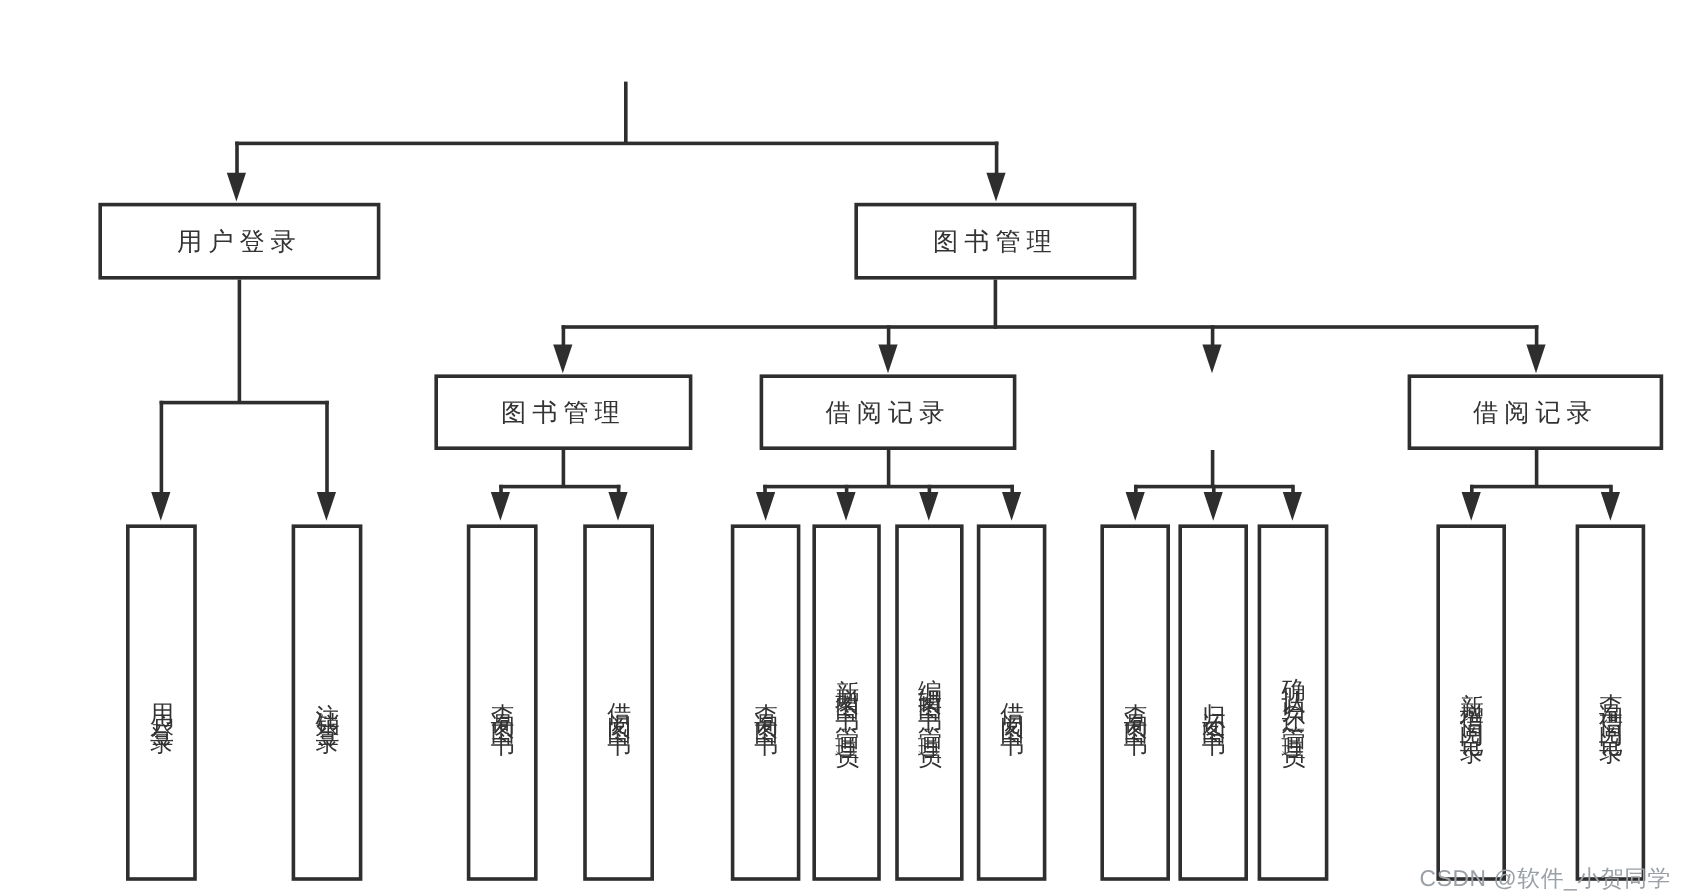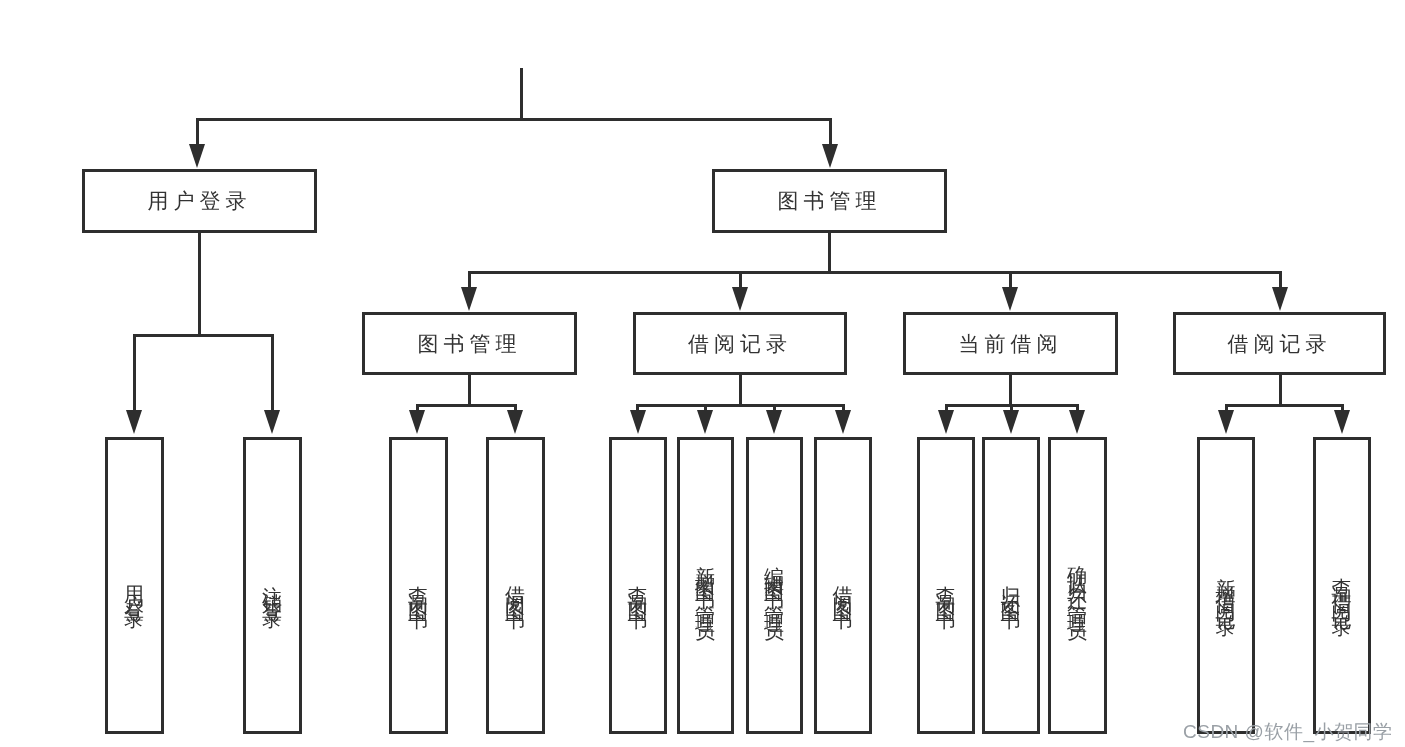--- a/index.html
+++ b/index.html
@@ -70,23 +70,20 @@
   <div class="vl" style="left:1009px;top:271px;height:17px;"></div>
   <div class="arrow" style="left:1002px;top:287px;"></div>
   <div class="vl" style="left:1279px;top:271px;height:17px;"></div>
   <div class="arrow" style="left:1272px;top:287px;"></div>
 
   <div class="node lvl" style="left:362px;top:312px;width:215px;height:63px;">
     <span>图书管理</span>
   </div>
   <div class="node lvl" style="left:633px;top:312px;width:214px;height:63px;">
     <span>借阅记录</span>
-  </div>
-  <div class="node lvl" style="left:903px;top:312px;width:215px;height:63px;">
-    <span>当前借阅</span>
   </div>
   <div class="node lvl" style="left:1173px;top:312px;width:213px;height:63px;">
     <span>借阅记录</span>
   </div>
 
   <div class="vl" style="left:468px;top:375px;height:31px;"></div>
   <div class="hl" style="left:416px;top:404px;width:101px;"></div>
   <div class="vl" style="left:416px;top:404px;height:10px;"></div>
   <div class="arrow" style="left:409px;top:410px;"></div>
   <div class="vl" style="left:514px;top:404px;height:10px;"></div>

